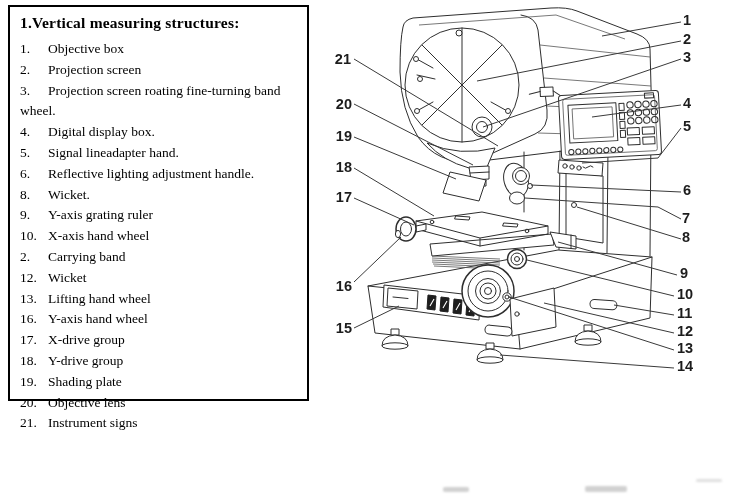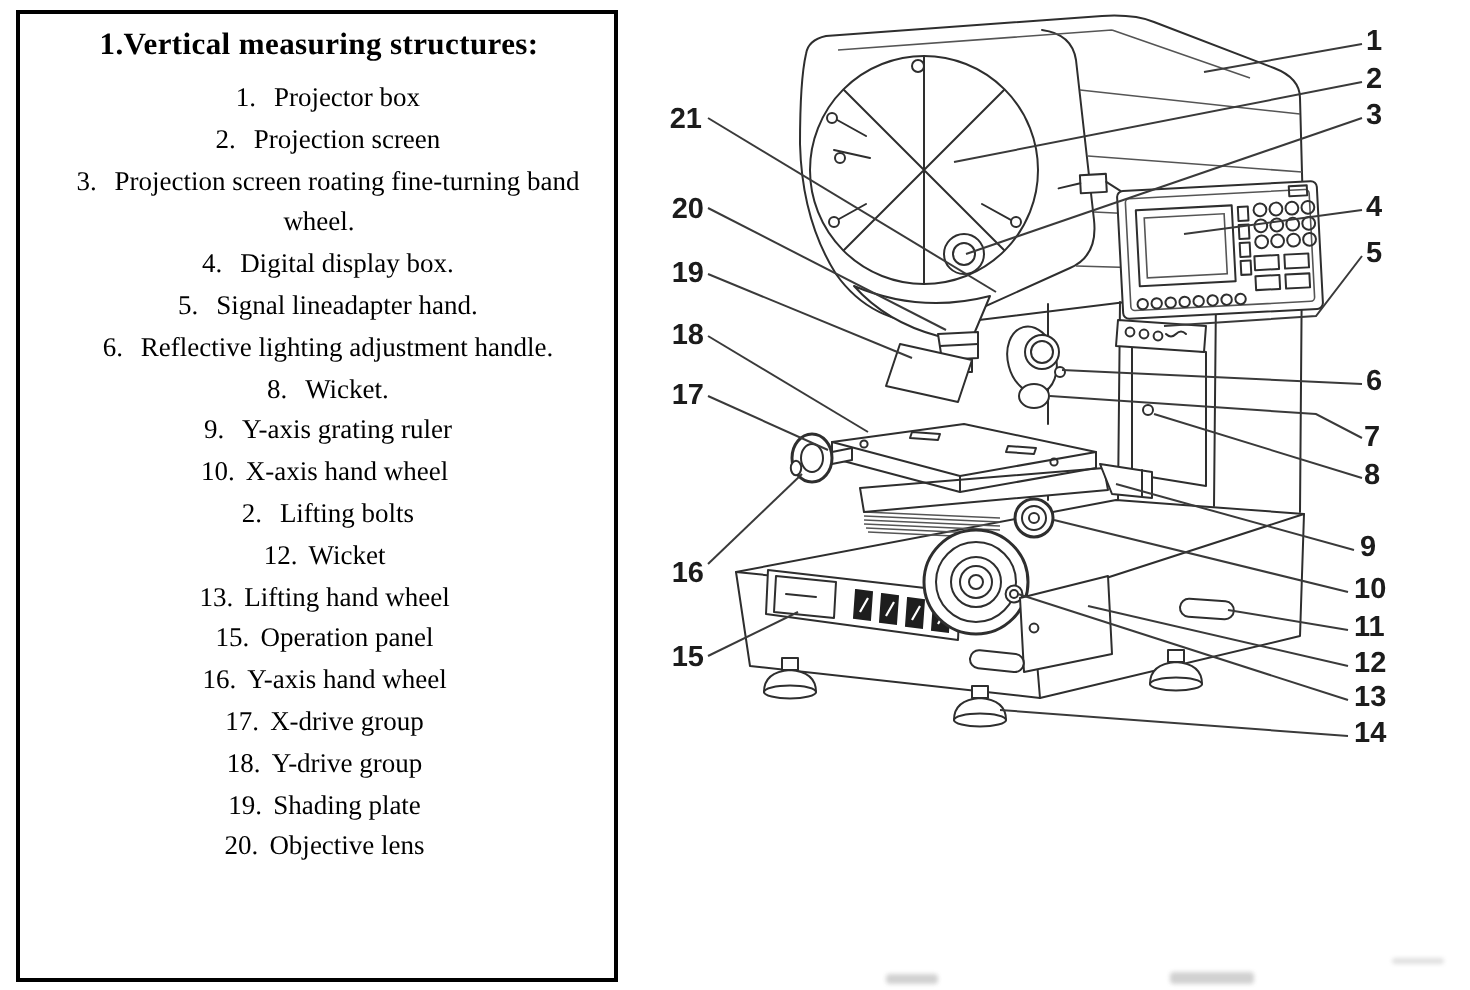--- a/index.html
+++ b/index.html
@@ -1,22 +1,22 @@
 <!DOCTYPE html>
 <html><head>
 <meta charset="utf-8">
 <style>
   html,body{margin:0;padding:0;background:#fff;}
   body{width:735px;height:495px;position:relative;overflow:hidden;
        font-family:"Liberation Serif", serif;color:#000;}
 
   
-  .panel{position:absolute;left:8px;top:5px;width:301px;height:486px;
+  .panel{position:absolute;left:8px;top:5px;width:301px;height:396px;
          border:2px solid #000;box-sizing:border-box;background:#fff;
-         padding:5px 8px 0 10px;text-align:center;}
+         padding:5px 8px 0 10px;}
   .panel h1{font-size:15.5px;font-weight:bold;margin:2px 0 7px 0;
             font-family:"Liberation Serif", serif;letter-spacing:.2px;}
   .item{font-size:13.5px;line-height:20.8px;white-space:normal;}
   .item .num{display:inline-block;width:28px;}
   .sp{text-decoration-style:wavy;
       text-decoration-color:#b40000;text-decoration-thickness:1px;
       text-underline-offset:2px;}
 
   
   .diagram{position:absolute;left:320px;top:0;width:415px;height:495px;}
@@ -32,38 +32,38 @@
 
   
   .smudge{position:absolute;background:#9a9a9a;opacity:.45;border-radius:2px;filter:blur(1px);}
 </style>
 </head>
 <body>
 
 <div class="panel">
   <h1>1.Vertical measuring structures:</h1>
   <div>
-      <div class="item"><span class="num">1.</span><span><span>Projector box</span></span></div>
+      <div class="item"><span class="num">1.</span><span><span>Objective box</span></span></div>
       <div class="item"><span class="num">2.</span><span><span>Projection screen</span></span></div>
       <div class="item"><span class="num">3.</span><span><span>Projection screen </span><span class="sp">roating</span><span> fine-turning band</span><br><span>wheel.</span></span></div>
       <div class="item"><span class="num">4.</span><span><span>Digital display box.</span></span></div>
       <div class="item"><span class="num">5.</span><span><span>Signal </span><span class="sp">lineadapter</span><span> hand.</span></span></div>
       <div class="item"><span class="num">6.</span><span><span>Reflective lighting adjustment handle.</span></span></div>
       <div class="item"><span class="num">8.</span><span><span>Wicket.</span></span></div>
       <div class="item"><span class="num">9.</span><span><span>Y-axis grating ruler</span></span></div>
       <div class="item"><span class="num">10.</span><span><span>X-axis hand wheel</span></span></div>
-      <div class="item"><span class="num">2.</span><span><span>Lifting bolts</span></span></div>
+      <div class="item"><span class="num">2.</span><span><span>Carrying band</span></span></div>
       <div class="item"><span class="num">12.</span><span><span>Wicket</span></span></div>
       <div class="item"><span class="num">13.</span><span><span>Lifting hand wheel</span></span></div>
-      <div class="item"><span class="num">15.</span><span><span>Operation panel</span></span></div>
       <div class="item"><span class="num">16.</span><span><span>Y-axis hand wheel</span></span></div>
       <div class="item"><span class="num">17.</span><span><span>X-drive group</span></span></div>
       <div class="item"><span class="num">18.</span><span><span>Y-drive group</span></span></div>
       <div class="item"><span class="num">19.</span><span><span>Shading plate</span></span></div>
       <div class="item"><span class="num">20.</span><span><span>Objective lens</span></span></div>
+      <div class="item"><span class="num">21.</span><span><span>Instrument signs</span></span></div>
     </div>
 </div>
 
 <div class="diagram">
 <svg width="415" height="495" viewBox="0 0 415 495">
 
   <g>
     <path class="lnw" d="M 83,27 Q 84,20 93,18 L 231,8 Q 247,7 257,11 L 317,34 Q 330,39 330,49 L 332,124 Q 333,135 321,138 L 243,151 L 153,162 Q 117,164 98,137 Q 81,110 80,72 Q 80,40 83,27 Z"></path>
     <path class="ln" d="M 201,15 Q 216,17 218,30 L 227,110 Q 229,128 215,134 L 153,162"></path>
     <path class="thin" d="M 99,25 L 236,15 M 236,15 L 305,39"></path>

